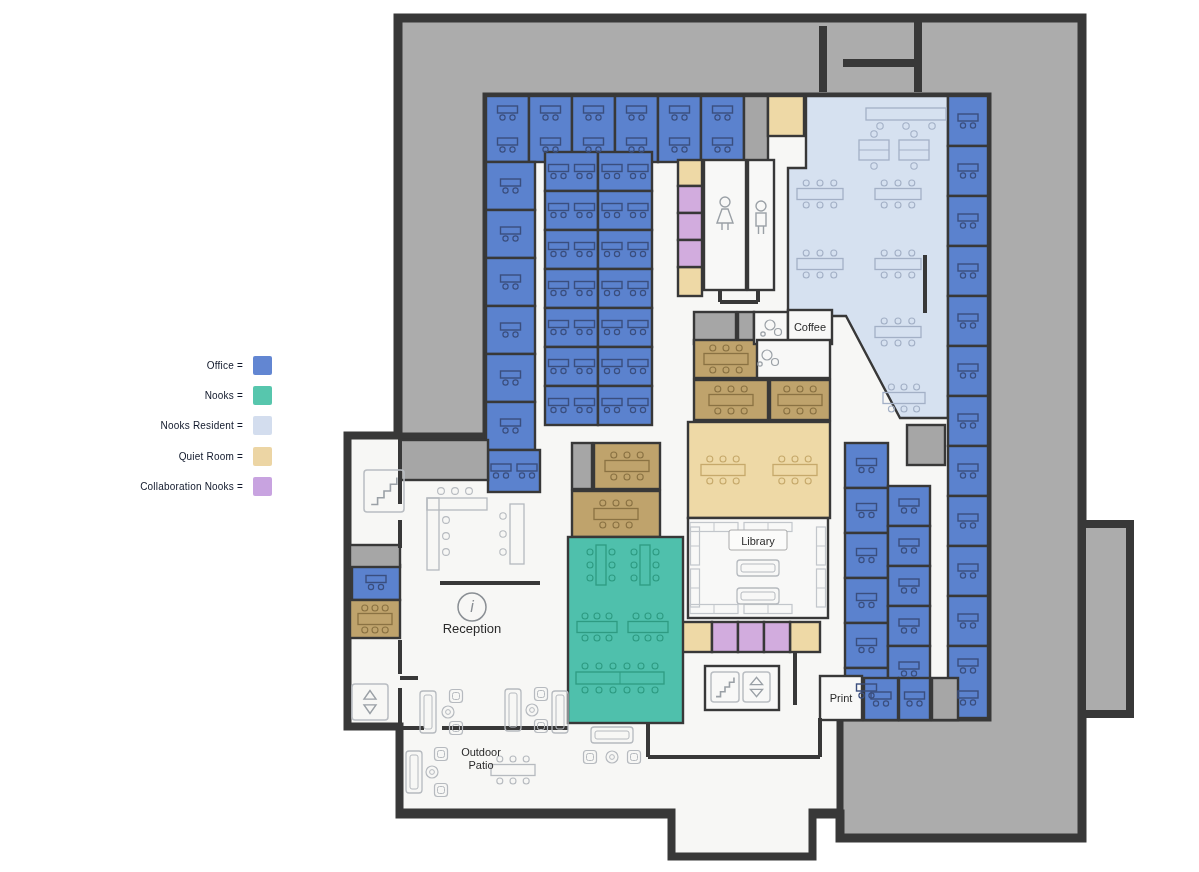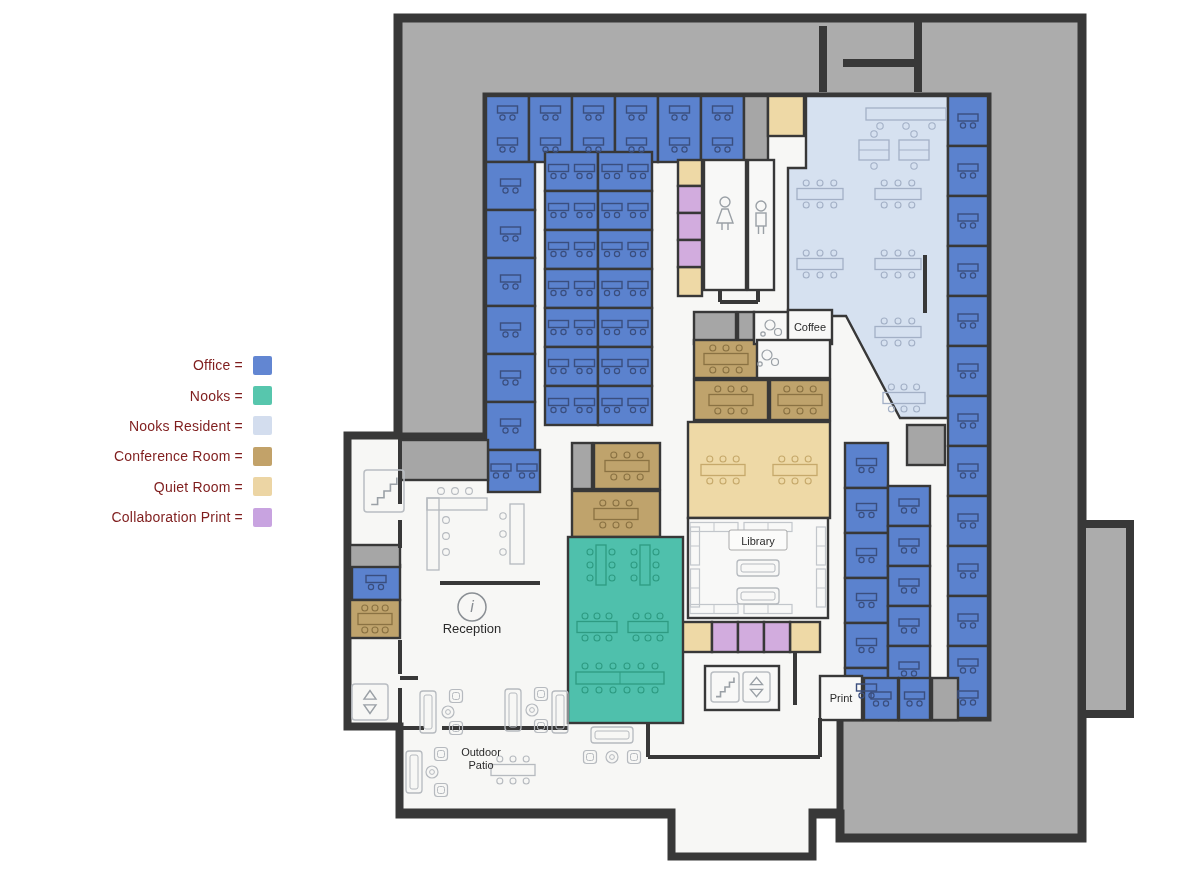--- a/index.html
+++ b/index.html
@@ -1,20 +1,20 @@
 <!DOCTYPE html>
 <html><head>
 <meta charset="utf-8">
 <style>
   html,body{margin:0;padding:0;background:#ffffff;}
   .page{position:relative;width:1199px;height:872px;background:#ffffff;overflow:hidden;
         font-family:"Liberation Sans", sans-serif;}
   .legend{position:absolute;left:60px;top:350px;width:212px;}
   .legend-row{display:flex;align-items:center;justify-content:flex-end;height:30.4px;}
-  .legend-label{font-size:14px;color:#7f1d1d;letter-spacing:.2px;}
+  .legend-label{font-size:10px;color:#0f172a;letter-spacing:.2px;}
   .legend-swatch{width:19px;height:19px;border-radius:2px;margin-left:10px;flex:0 0 auto;}
   svg{position:absolute;left:0;top:0;}
   text{font-family:"Liberation Sans", sans-serif;}
 </style>
 </head>
 <body>
 
 <div class="page">
   <div class="legend" id="legend">
       <div class="legend-row">
@@ -23,29 +23,25 @@
       </div>
       <div class="legend-row">
         <span class="legend-label">Nooks =</span>
         <span class="legend-swatch" style="background: rgb(87, 198, 173);"></span>
       </div>
       <div class="legend-row">
         <span class="legend-label">Nooks Resident =</span>
         <span class="legend-swatch" style="background: rgb(211, 221, 238);"></span>
       </div>
       <div class="legend-row">
-        <span class="legend-label">Conference Room =</span>
-        <span class="legend-swatch" style="background: rgb(194, 162, 105);"></span>
-      </div>
-      <div class="legend-row">
         <span class="legend-label">Quiet Room =</span>
         <span class="legend-swatch" style="background: rgb(236, 213, 164);"></span>
       </div>
       <div class="legend-row">
-        <span class="legend-label">Collaboration Print =</span>
+        <span class="legend-label">Collaboration Nooks =</span>
         <span class="legend-swatch" style="background: rgb(200, 163, 224);"></span>
       </div>
     </div>
   <svg id="plan" width="1199" height="872" viewBox="0 0 1199 872">
       <polygon points="398,18 1082,18 1082,838 840,838 840,814 812,814 812,856 672,856 672,814 400,814 400,726 348,726 348,436 398,436" fill="#ACACAC" stroke="#383838" stroke-width="9" stroke-linejoin="miter"></polygon>
       <rect x="1082" y="524" width="48" height="190" fill="#ACACAC" stroke="#383838" stroke-width="8"></rect>
       <line x1="823" y1="26" x2="823" y2="92" fill="none" stroke="#383838" stroke-width="8"></line>
       <line x1="843" y1="63" x2="918" y2="63" fill="none" stroke="#383838" stroke-width="8"></line>
       <line x1="918" y1="18" x2="918" y2="92" fill="none" stroke="#383838" stroke-width="8"></line>
       <polygon points="486,96 988,96 988,718 840,718 840,812 812,812 812,856 672,856 672,812 400,812 400,726 348,726 348,436 486,436" fill="#F7F7F5" stroke="#383838" stroke-width="7" stroke-linejoin="miter"></polygon>

